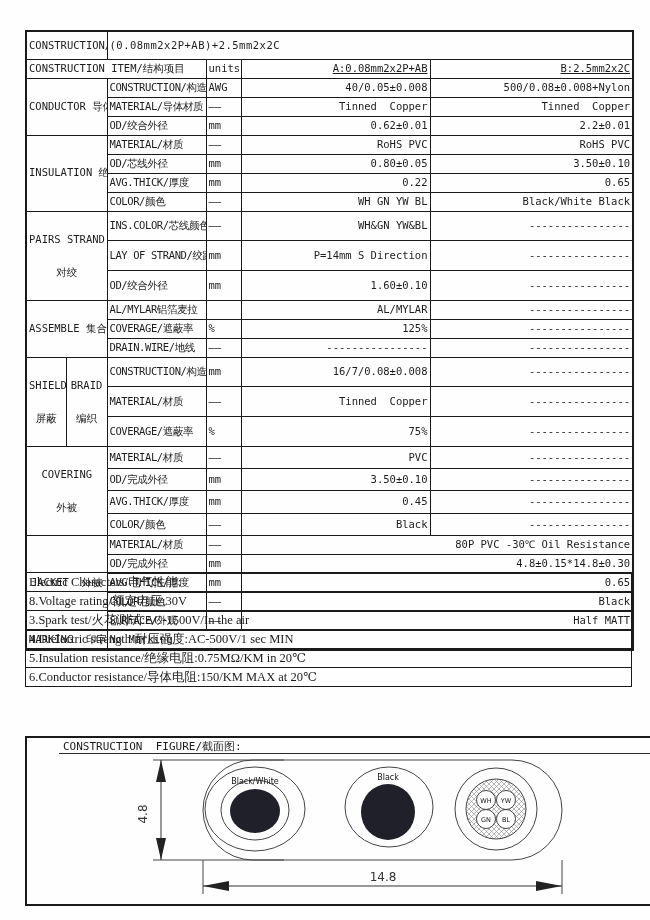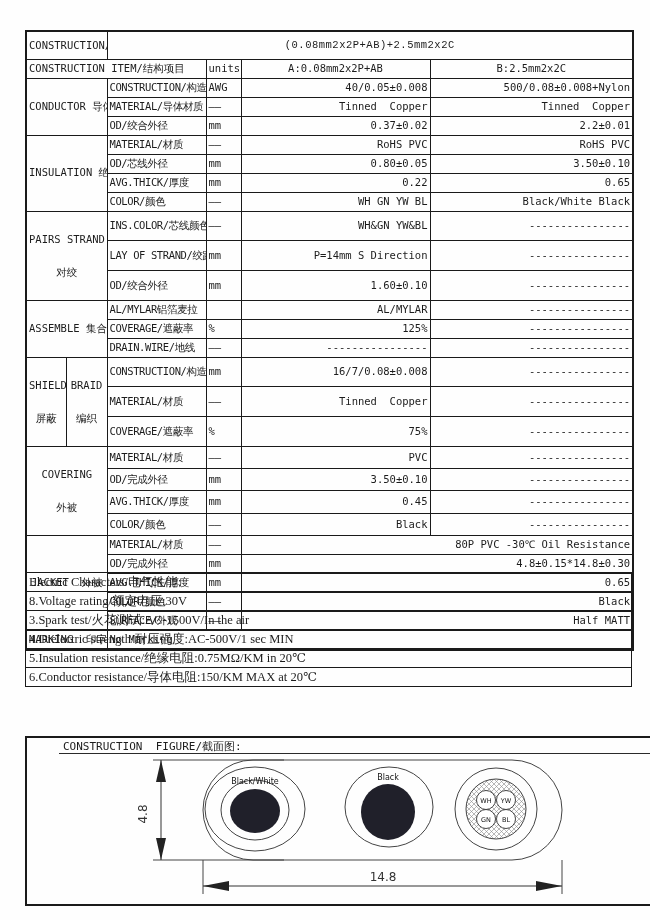--- a/index.html
+++ b/index.html
@@ -5,24 +5,24 @@
   html,body{margin:0;padding:0;background:#ffffff;}
   .page{position:relative;width:650px;height:920px;background:#fefefe;
         font-family:"DejaVu Sans Mono","Liberation Mono",monospace;color:#1c1c1c;overflow:hidden;}
 
   
   table.spec{position:absolute;left:25px;top:30px;width:607px;border-collapse:collapse;
              table-layout:fixed;border:2px solid #1a1a1a;}
   table.spec td{border:1px solid #1a1a1a;height:18px;padding:0 2px;font-size:10.5px;
                 line-height:1.05;white-space:pre;overflow:hidden;}
   td.title-label{font-size:10.5px;padding-left:4px;}
-  td.title-value{text-align:center;font-size:20px;letter-spacing:.5px;font-family:Liberation Mono, monospace;}
+  td.title-value{text-align:left;font-size:20px;letter-spacing:.5px;}
   td.hdr-item{font-size:10.5px;padding-left:4px;}
   td.hdr-units{text-align:center;font-size:10px;}
-  td.hdr-col{text-align:center;font-size:13.5px;}
+  td.hdr-col{text-align:right;font-size:13.5px;text-decoration:underline;}
   td.grp{text-align:center;font-size:10.5px;}
   td.item{font-size:10px;letter-spacing:-.4px;padding-left:3px;}
   td.units{text-align:left;font-size:9.5px;}
   td.val{text-align:right;font-size:11px;}
   td.marking-label{font-size:10.5px;text-align:center;height:38px;margin-top:16px;}
   td.marking-value{font-size:12px;padding-left:6px;}
 
   
   .electric{position:absolute;left:25px;top:572px;width:605px;border:1.5px solid #1a1a1a;
             font-family:"Liberation Serif","DejaVu Serif",serif;}
@@ -82,21 +82,21 @@
     </tr>
     <tr>
       <td class="item">MATERIAL/导体材质</td>
       <td class="units">——</td>
       <td class="val">Tinned  Copper</td>
       <td class="val">Tinned  Copper</td>
     </tr>
     <tr>
       <td class="item">OD/绞合外径</td>
       <td class="units">mm</td>
-      <td class="val">0.37±0.02</td>
+      <td class="val">0.62±0.01</td>
       <td class="val">2.2±0.01</td>
     </tr>
 
     <tr>
       <td colspan="2" rowspan="4" class="grp">INSULATION 绝缘</td>
       <td class="item">MATERIAL/材质</td>
       <td class="units">——</td>
       <td class="val">RoHS PVC</td>
       <td class="val">RoHS PVC</td>
     </tr>

